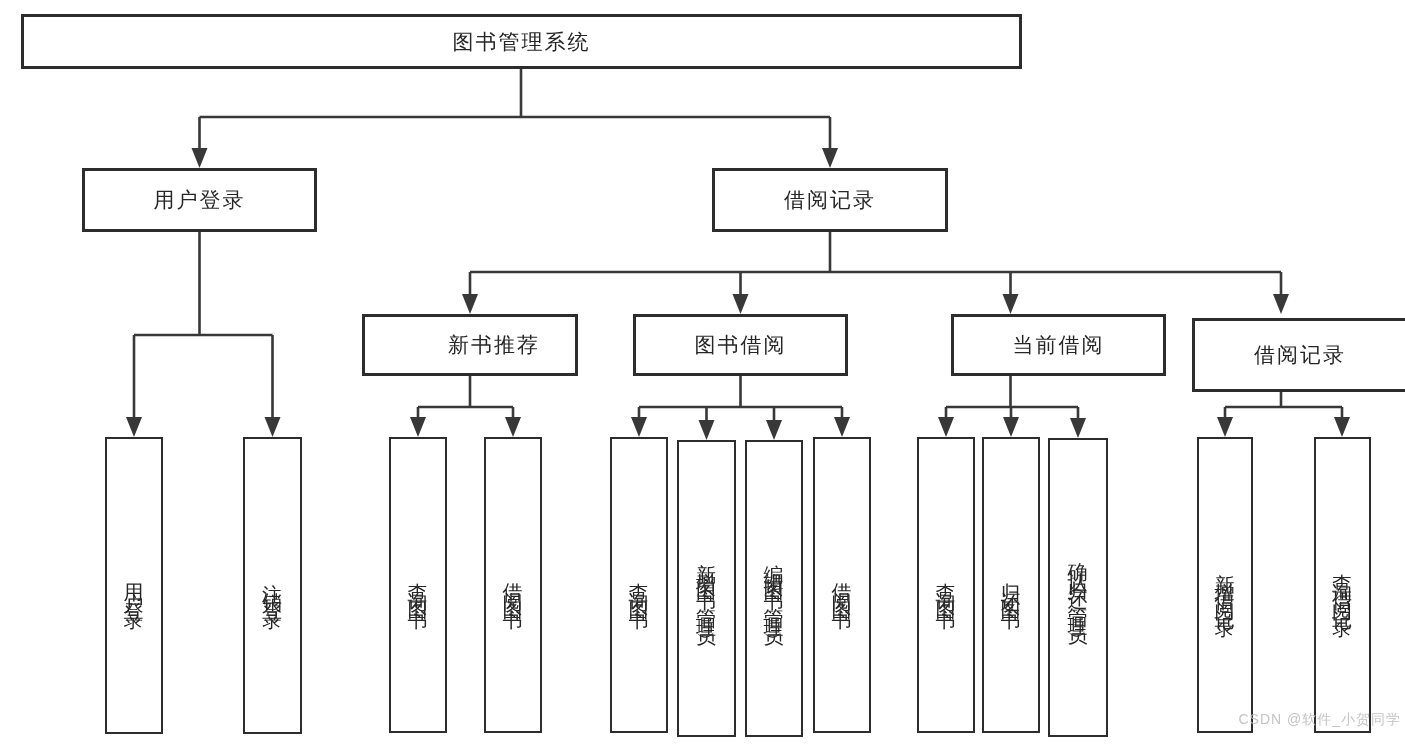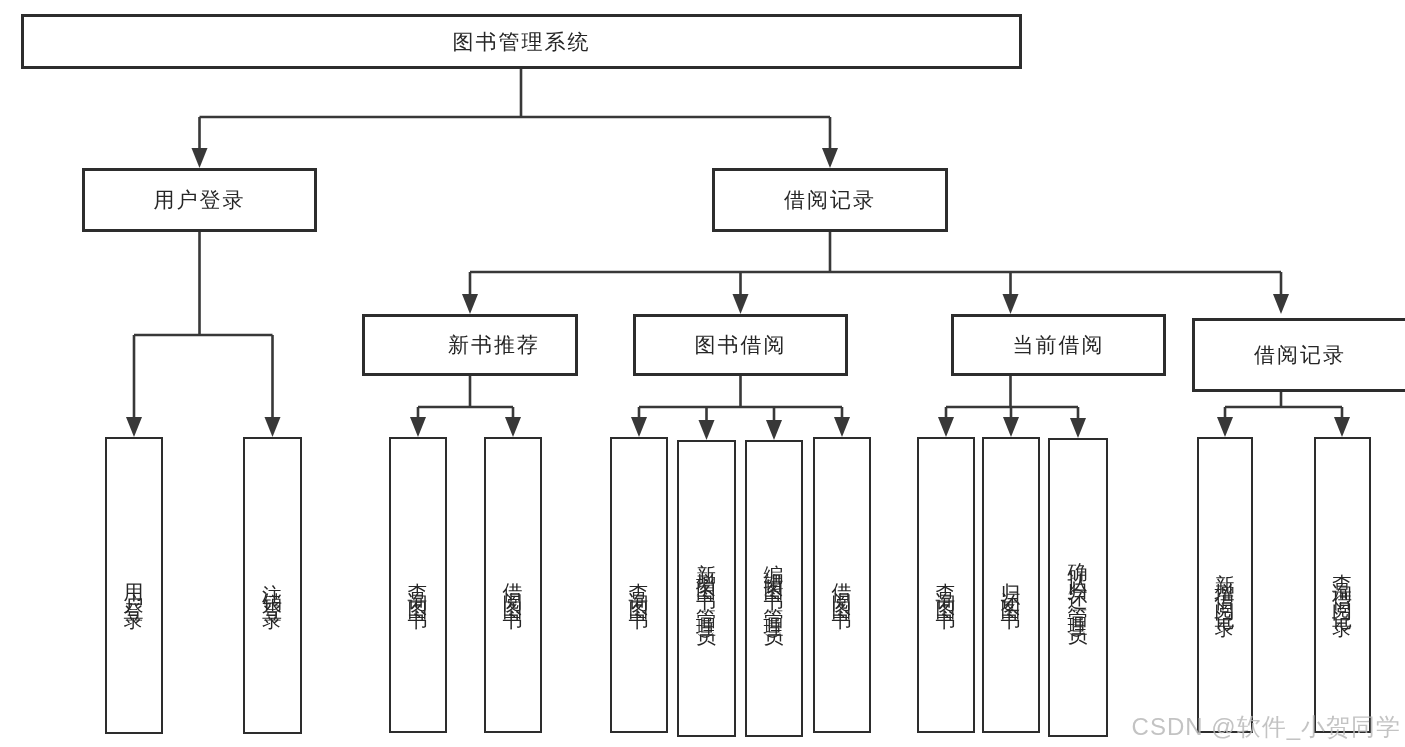--- a/index.html
+++ b/index.html
@@ -42,21 +42,21 @@
     font-size: 20px;
     letter-spacing: 9px;
     line-height: 1.1;
     white-space: nowrap;
   }
   .watermark {
     position: absolute;
     right: 4px;
     top: 711px;
     z-index: 2;
-    font-size: 24px;
+    font-size: 14px;
     color: #b9b9b9;
     opacity: 0.85;
     letter-spacing: 1px;
     white-space: nowrap;
   }
 </style>
 </head>
 <body>
 
 <div class="canvas">

